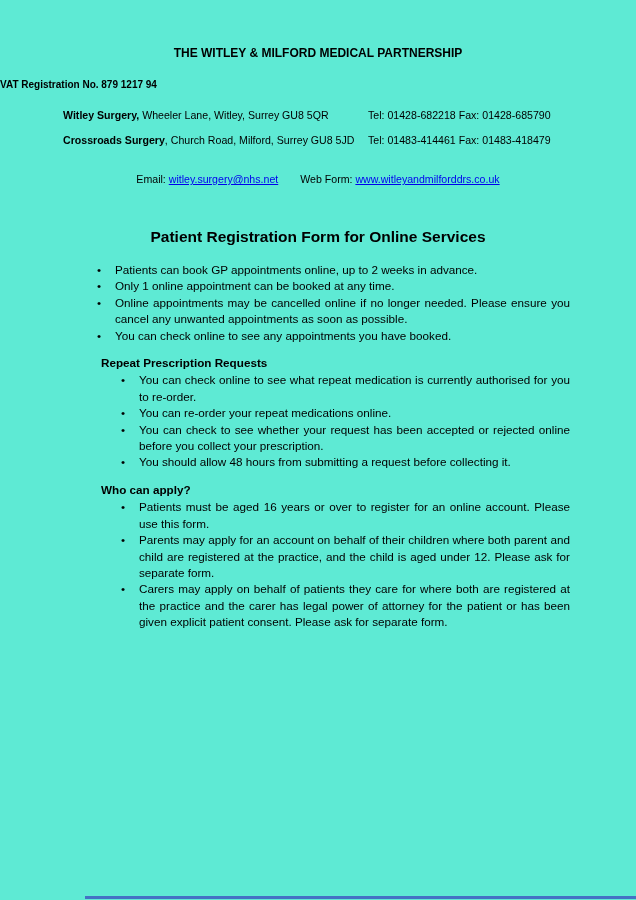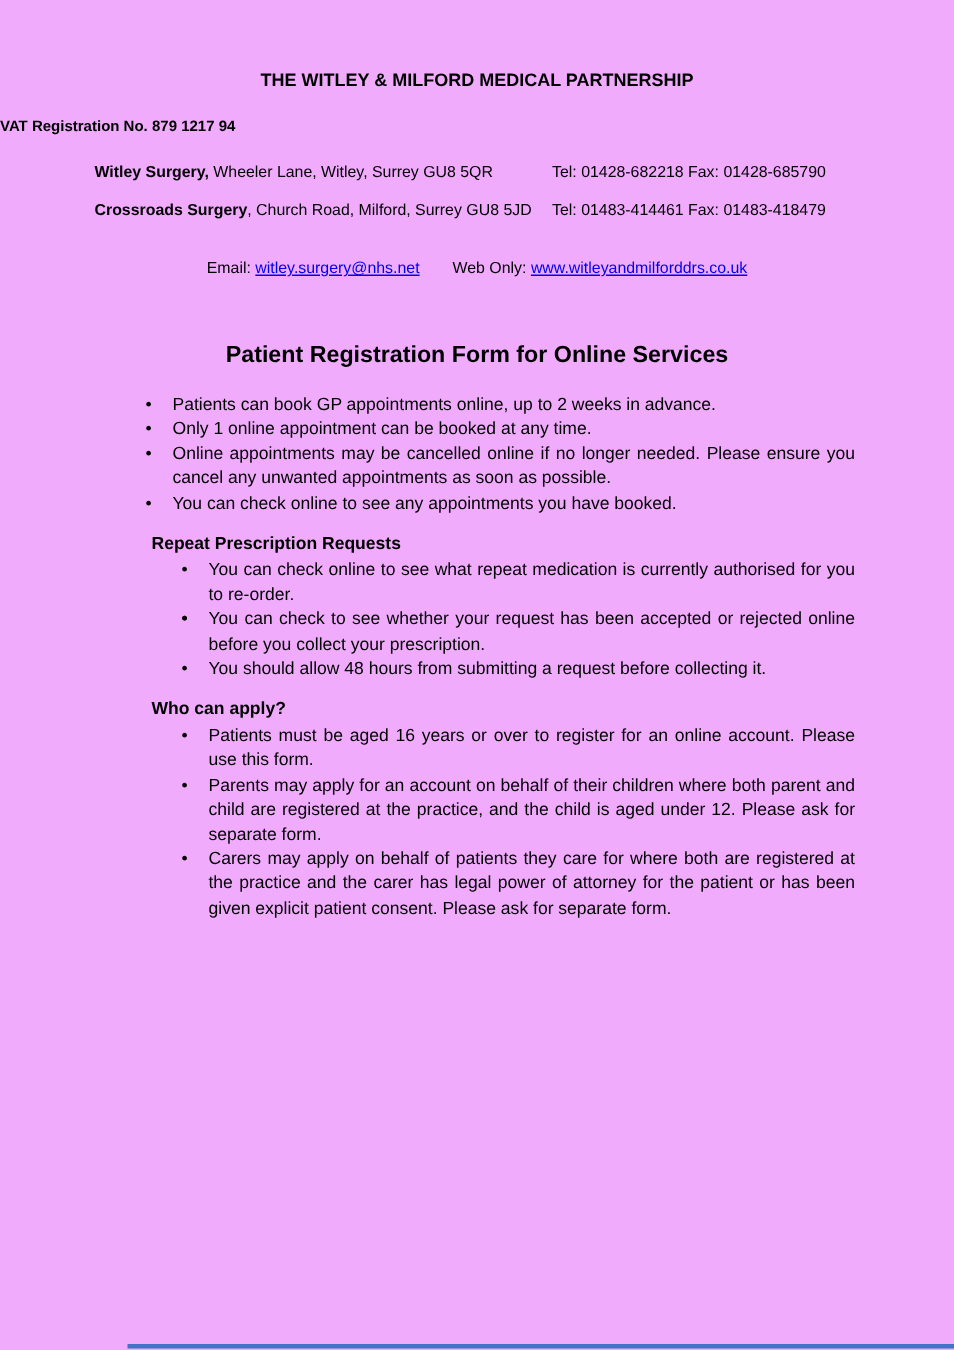--- a/index.html
+++ b/index.html
@@ -5,21 +5,21 @@
   * { margin: 0; padding: 0; box-sizing: border-box; }
   html, body { background: #ffffff; }
   body {
     width: 636px; height: 900px;
     font-family: "Liberation Sans", "DejaVu Sans", sans-serif;
     color: #000000;
   }
   .page {
     position: relative;
     width: 636px; height: 900px;
-    background: #f0abfc;
+    background: #5eead4;
     overflow: hidden;
     padding-top: 46px;
   }
   
   .org-name {
     text-align: center;
     font-weight: bold;
     font-size: 12px;
     line-height: 15px;
   }
@@ -111,21 +111,21 @@
       <div class="surgery-info"><span class="b">Crossroads Surgery</span><span>, Church Road, Milford, Surrey GU8 5JD</span></div>
       <div class="surgery-phone">Tel: 01483-414461 Fax: 01483-418479</div>
     </div>
 
     <div class="contact-line">
       <span>
         <span>Email:</span>
         <a class="link">witley.surgery@nhs.net</a>
       </span>
       <span>
-        <span>Web Only:</span>
+        <span>Web Form:</span>
         <a class="link">www.witleyandmilforddrs.co.uk</a>
       </span>
     </div>
   </header>
 
   <h1 class="doc-title">Patient Registration Form for Online Services</h1>
 
   <div class="content">
 
     <div class="section">
@@ -134,21 +134,21 @@
         <li><span class="marker">•</span><span>Only 1 online appointment can be booked at any time.</span></li>
         <li><span class="marker">•</span><span>Online appointments may be cancelled online if no longer needed.  Please ensure you cancel any unwanted appointments as soon as possible.</span></li>
         <li><span class="marker">•</span><span>You can check online to see any appointments you have booked.</span></li>
       </ul>
     </div>
 
     <div class="section">
       <div class="section-heading">Repeat Prescription Requests</div>
       <ul class="bullets">
         <li><span class="marker">•</span><span>You can check online to see what repeat medication is currently authorised for you to re-order.</span></li>
-        <li><span class="marker">•</span></li>
+        <li><span class="marker">•</span><span>You can re-order your repeat medications online.</span></li>
         <li><span class="marker">•</span><span>You can check to see whether your request has been accepted or rejected online before you collect your prescription.</span></li>
         <li><span class="marker">•</span><span>You should allow 48 hours from submitting a request before collecting it.</span></li>
       </ul>
     </div>
 
     <div class="section">
       <div class="section-heading">Who can apply?</div>
       <ul class="bullets">
         <li><span class="marker">•</span><span>Patients must be aged 16 years or over to register for an online account. Please use this form.</span></li>
         <li><span class="marker">•</span><span>Parents may apply for an account on behalf of their children where both parent and child are registered at the practice, and the child is aged under 12. Please ask for separate form.</span></li>

